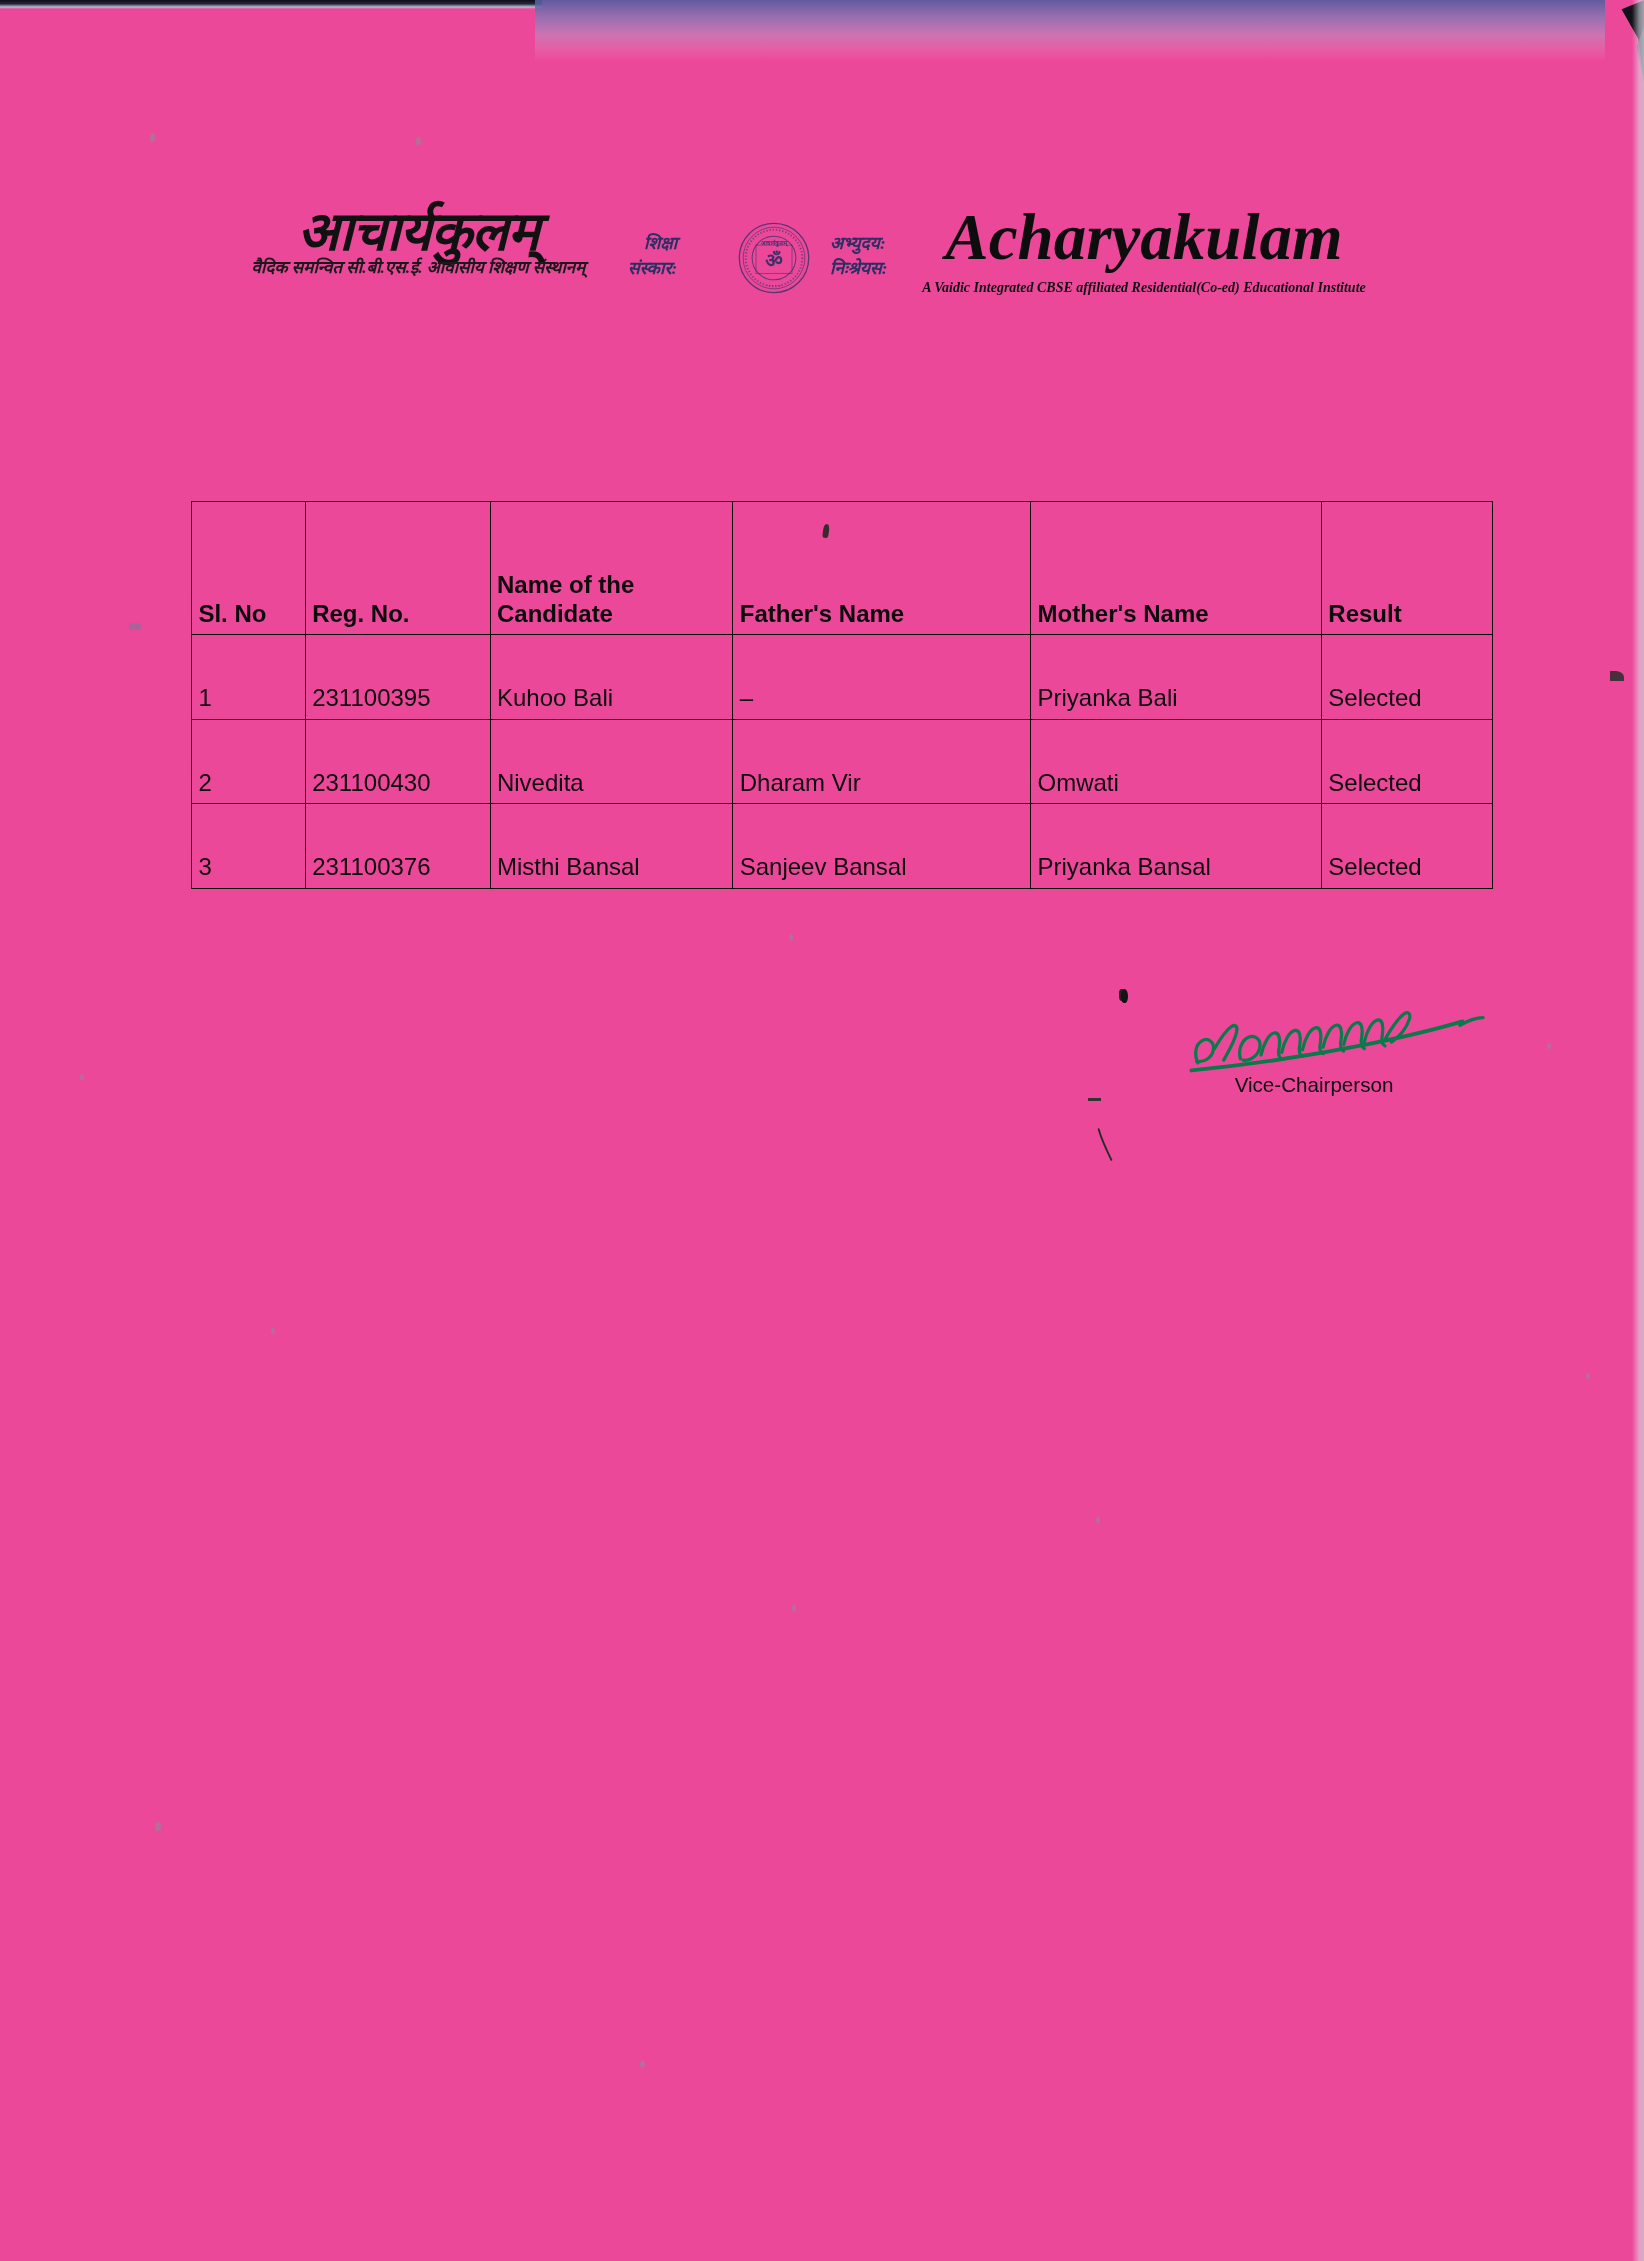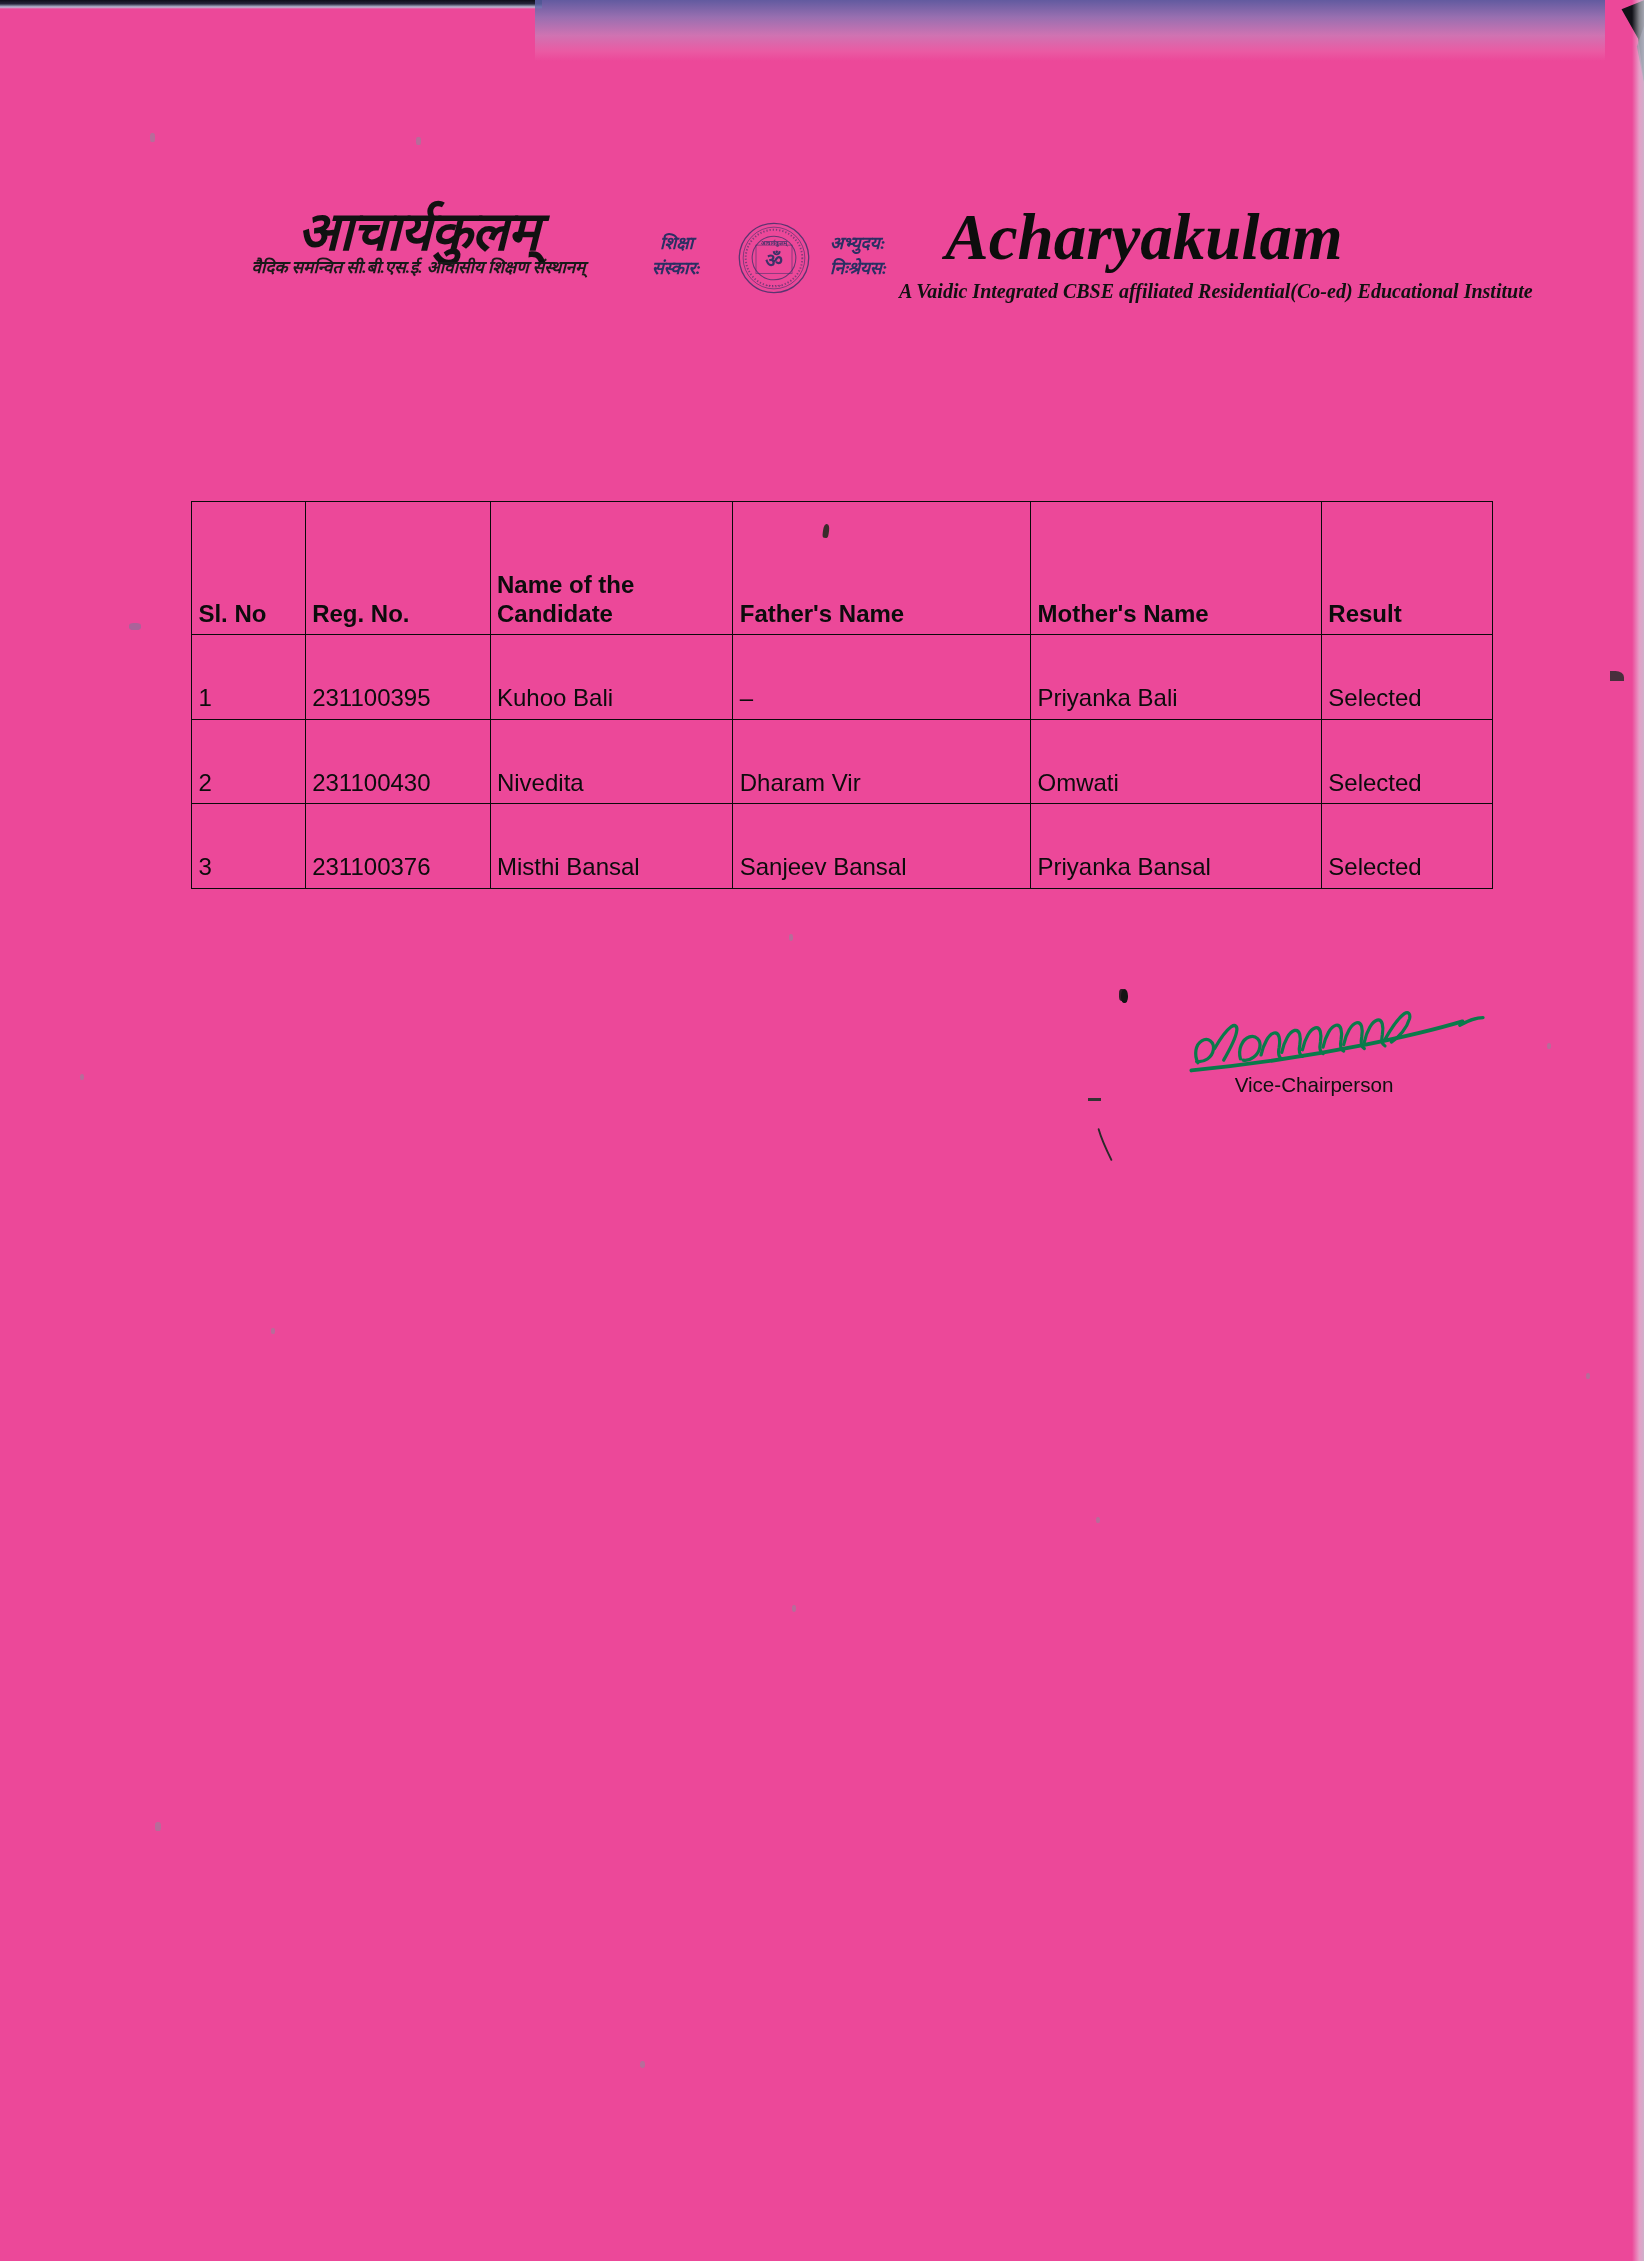--- a/index.html
+++ b/index.html
@@ -110,21 +110,21 @@
 
   .lh-motto {
     position: absolute;
     font-family: "Liberation Serif", serif;
     font-weight: bold;
     font-style: italic;
     font-size: 17.4px;
     line-height: 1.45;
     color: #2b2f63;
   }
-  .lh-motto.left  { left: 652px; top: 26px; text-align: center; }
+  .lh-motto.left  { left: 628px; top: 26px; text-align: right; }
   .lh-motto.right { left: 830px; top: 26px; text-align: left; }
 
   .lh-seal {
     position: absolute;
     left: 738px;
     top: 17px;
     width: 72px;
     height: 72px;
   }
 
@@ -141,21 +141,21 @@
     font-style: italic;
     font-size: 65px;
     line-height: 1.0;
     color: #0d0d0d;
     white-space: nowrap;
   }
   .lh-tagline {
     font-family: "Liberation Serif", serif;
     font-weight: bold;
     font-style: italic;
-    font-size: 20px;
+    font-size: 14px;
     line-height: 1.1;
     color: #111111;
     white-space: nowrap;
     margin-top: 10.3px;
   }
 
   
   .doc-title {
     position: absolute;
     left: 0;

